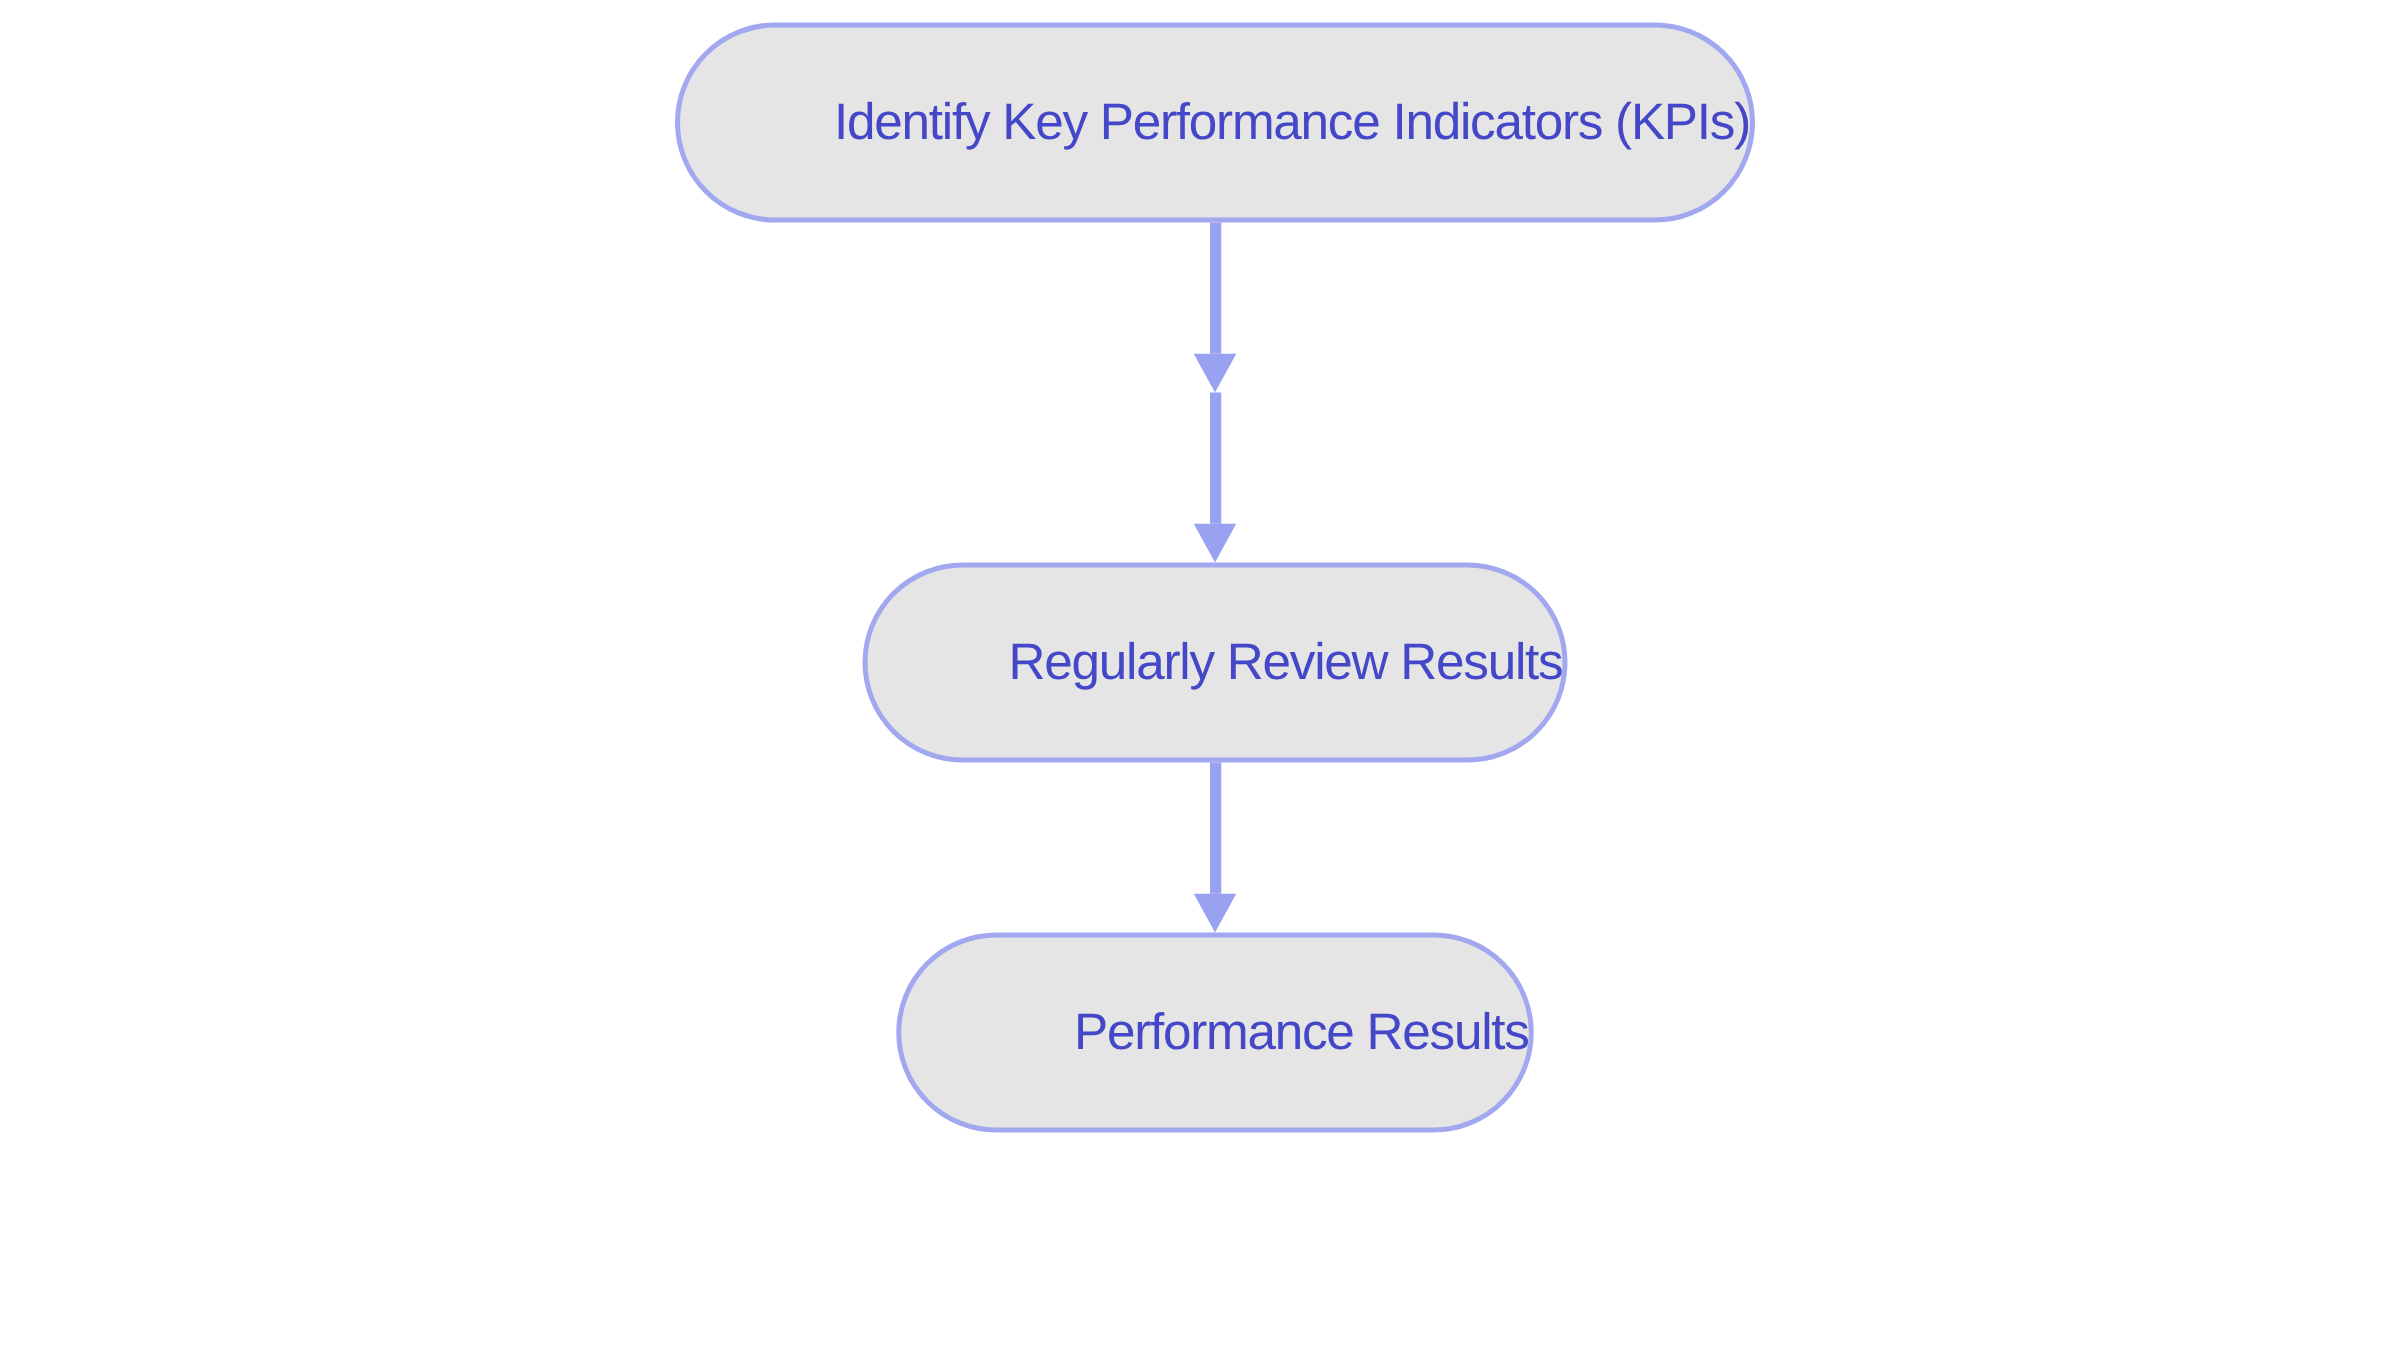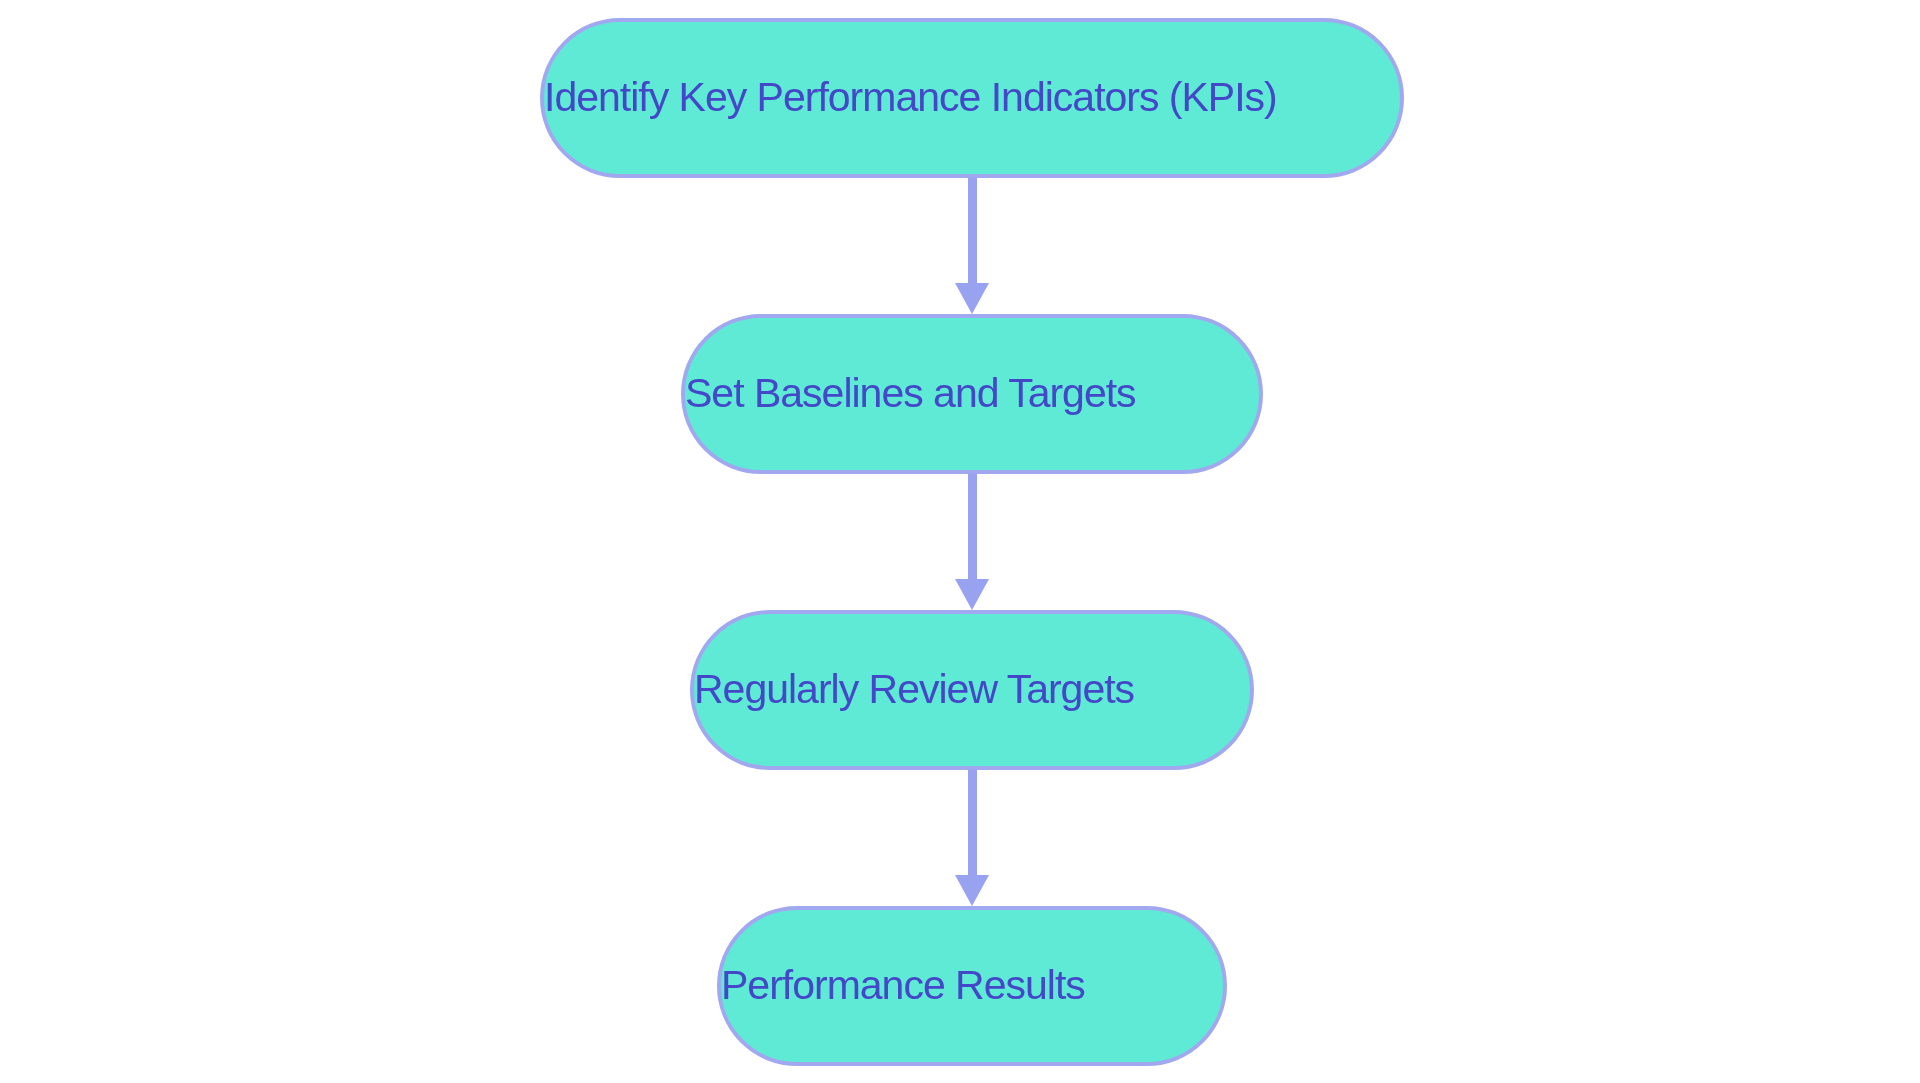--- a/index.html
+++ b/index.html
@@ -20,25 +20,25 @@
     left: 50%;
     top: 18px;
     transform: translateX(calc(-50% + 12px));
     display: flex;
     flex-direction: column;
     align-items: center;
   }
   .node {
     height: 160px;
     border: 4px solid #a2a8ef;
-    background: #5eead4;
+    background: #e5e5e5;
     border-radius: 80px;
     display: flex;
     align-items: center;
-    justify-content: flex-start;
+    justify-content: flex-end;
     flex: 0 0 auto;
   }
   .node-1 { width: 864px; }
   .node-2 { width: 582px; }
   .node-3 { width: 564px; }
   .node-4 { width: 510px; }
   .node-label {
     color: #4347c8;
     font-size: 41px;
     letter-spacing: -1px;
@@ -75,31 +75,28 @@
 
     <div class="node node-1">
       <span class="node-label">Identify Key Performance Indicators (KPIs)</span>
     </div>
 
     <div class="arrow">
       <div class="arrow-line"></div>
       <div class="arrow-head"></div>
     </div>
 
-    <div class="node node-2">
-      <span class="node-label">Set Baselines and Targets</span>
-    </div>
 
     <div class="arrow">
       <div class="arrow-line"></div>
       <div class="arrow-head"></div>
     </div>
 
     <div class="node node-3">
-      <span class="node-label">Regularly Review Targets</span>
+      <span class="node-label">Regularly Review Results</span>
     </div>
 
     <div class="arrow">
       <div class="arrow-line"></div>
       <div class="arrow-head"></div>
     </div>
 
     <div class="node node-4">
       <span class="node-label">Performance Results</span>
     </div>

